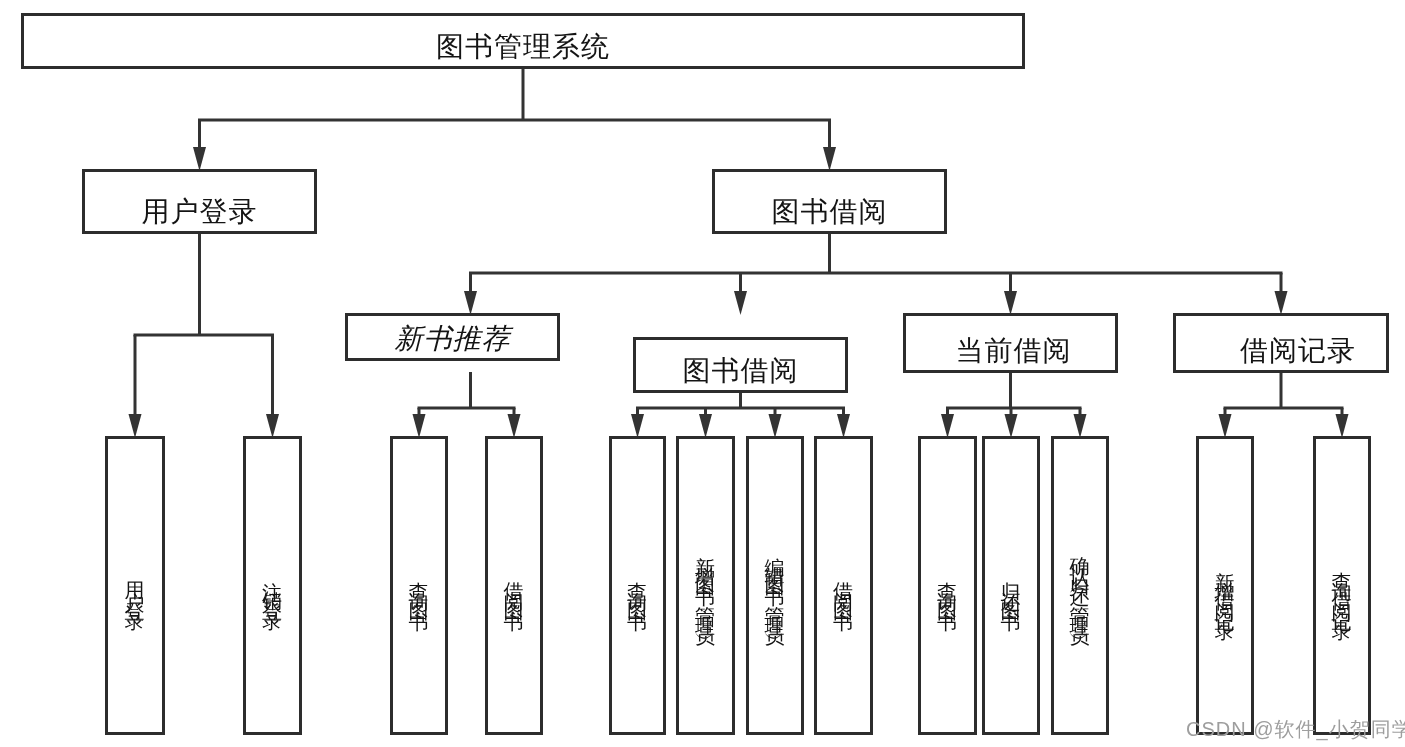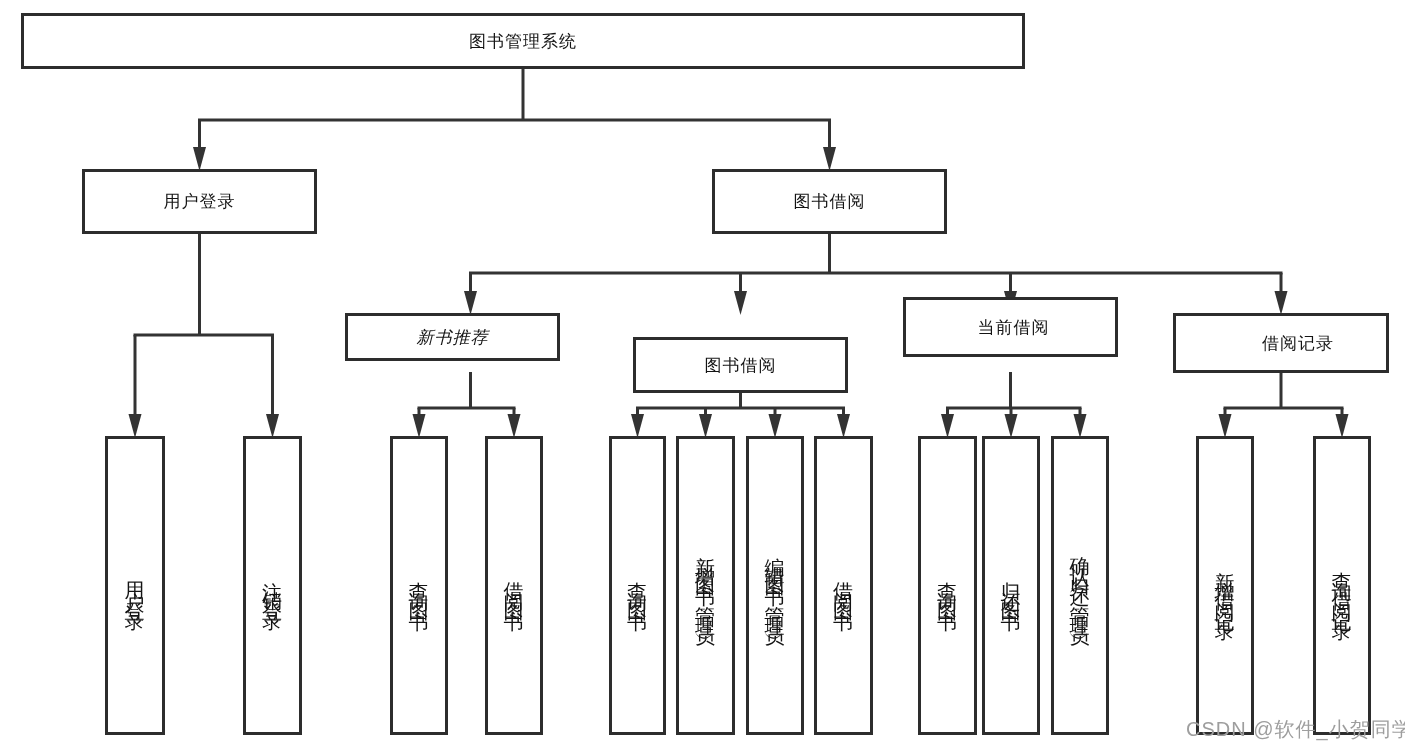--- a/index.html
+++ b/index.html
@@ -9,21 +9,21 @@
   .canvas{
     position:relative; width:1405px; height:747px; background:var(--bg);
     font-family:"Liberation Sans","DejaVu Sans",sans-serif; overflow:hidden;
   }
   #edges{position:absolute;left:0;top:0;}
   .node{
     position:absolute; box-sizing:border-box; background:#ffffff;
     border:3px solid var(--border); color:var(--text);
     display:flex; align-items:center; justify-content:center;
   }
-  .node-h{font-size:17px; letter-spacing:1px;}
+  .node-h{font-size:28px; letter-spacing:1px;align-items:flex-end;}
   .node-v{font-size:20px;}
   .node-v .lbl{
     writing-mode:vertical-rl; text-orientation:mixed;
     letter-spacing:10px; line-height:1;
   }
   .watermark{
     position:absolute; color:var(--wm); font-size:20px; letter-spacing:1px;
     white-space:nowrap; pointer-events:none;
   }
 </style>
@@ -94,21 +94,21 @@
       </div>
       <div class="node node-h" style="left: 712px; top: 169px; width: 235px; height: 65px;">
         <span class="lbl">图书借阅</span>
       </div>
       <div class="node node-h" style="left: 345px; top: 313px; width: 215px; height: 48px; font-style: italic;">
         <span class="lbl">新书推荐</span>
       </div>
       <div class="node node-h" style="left: 633px; top: 313px; width: 215px; height: 56px; margin-top: 24px;">
         <span class="lbl">图书借阅</span>
       </div>
-      <div class="node node-h" style="left: 903px; top: 297px; width: 215px; height: 60px; padding-left: 6px;">
+      <div class="node node-h" style="left: 903px; top: 313px; width: 215px; height: 60px; padding-left: 6px;">
         <span class="lbl">当前借阅</span>
       </div>
       <div class="node node-h" style="left: 1173px; top: 313px; width: 216px; height: 60px; padding-left: 34px;">
         <span class="lbl">借阅记录</span>
       </div>
       <div class="node node-v" style="left: 105px; top: 436px; width: 60px; height: 299px;">
         <span class="lbl">用户登录</span>
       </div>
       <div class="node node-v" style="left: 243px; top: 436px; width: 59px; height: 299px;">
         <span class="lbl">注销登录</span>

